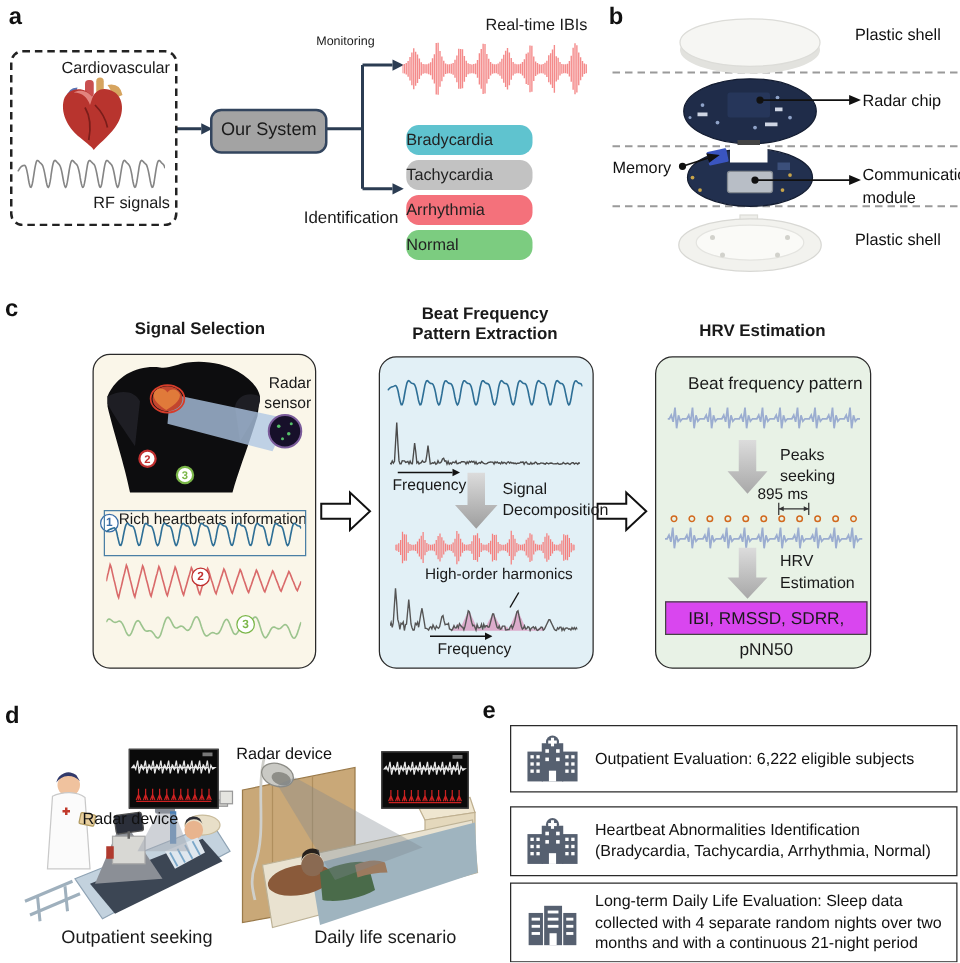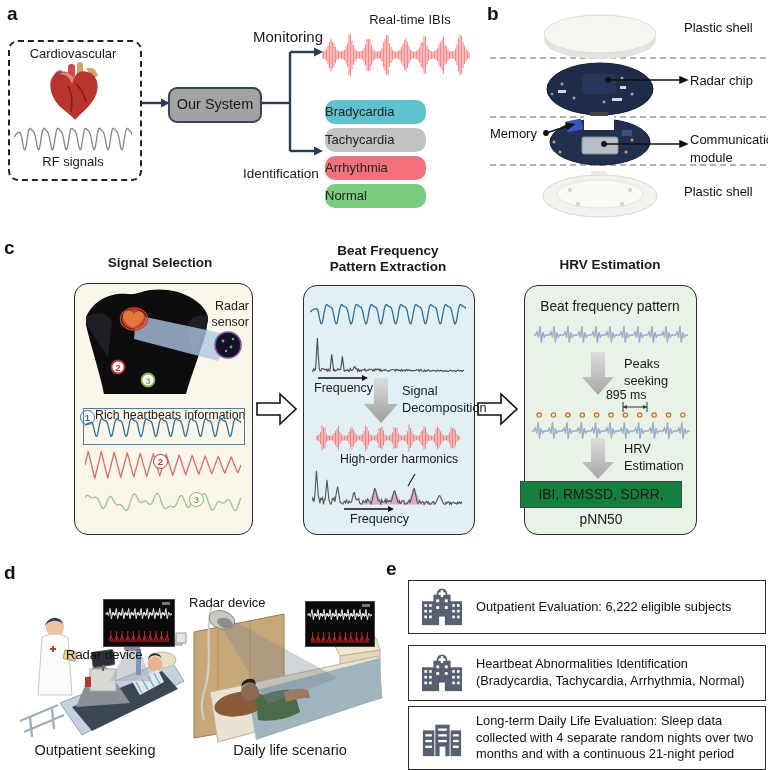--- a/index.html
+++ b/index.html
@@ -1,21 +1,21 @@
 <!DOCTYPE html>
 <html><head>
 <meta charset="utf-8">
 <style>
   html,body{margin:0;padding:0;background:#fff;}
   #fig{position:relative;width:768px;height:770px;background:#fff;overflow:hidden;
        font-family:"Liberation Sans",sans-serif;color:#1a1a1a;}
   .abs{position:absolute;}
   .plabel{font-size:19px;font-weight:bold;color:#111;}
   .t{font-size:13px;color:#1a1a1a;}
-  .tc{text-align:center;}
+  .tc{text-align:right;}
   .stage-title{font-size:13.5px;font-weight:bold;text-align:center;line-height:1.15;}
   .stagebox{position:absolute;border:1.6px solid #2a2a2a;border-radius:14px;}
   .clsbox{position:absolute;left:325px;width:101px;height:24px;line-height:24px;
           text-align:left;font-size:13px;color:#222;border-radius:10px;}
   .ebox{position:absolute;left:408px;width:356px;border:1.8px solid #2a2a2a;background:#fff;
         display:flex;align-items:center;}
   .ebox .etext{font-size:12.8px;line-height:1.3;color:#111;width:296px;}
   .eicon{margin-left:12px;margin-right:13px;flex:0 0 42px;}
   .marker{display:inline-block;width:13px;height:13px;border-radius:50%;background:#fff;
           font-size:9.5px;font-weight:bold;text-align:center;line-height:13px;vertical-align:-2px;}
@@ -55,21 +55,21 @@
     <path d="M32,18 C29,13 22,11 17,14 C24,14 28,18 30,24 Z" fill="#e2847e"></path>
     <path d="M26,26 q6,10 3,26 M34,24 q8,8 10,18" stroke="#7a1d1a" stroke-width="1.4" fill="none"></path>
   </svg>
   <svg class="abs" style="left:14px;top:118px;" width="118" height="38">
     <path fill="none" stroke="#858585" stroke-width="1.3" d="M0.0,19.0L0.5,18.6L1.0,18.0L1.5,17.2L2.0,16.4L2.5,15.8L3.0,15.3L3.4,15.0L3.9,14.7L4.4,14.5L4.9,14.4L5.4,14.3L5.9,14.4L6.4,15.0L6.9,16.3L7.4,18.1L7.9,20.5L8.4,23.1L8.8,25.8L9.3,28.4L9.8,30.4L10.3,31.6L10.8,31.8L11.3,31.0L11.8,29.2L12.3,26.6L12.8,23.5L13.3,20.3L13.8,17.1L14.3,14.5L14.8,12.4L15.2,11.1L15.7,10.4L16.2,10.4L16.7,10.7L17.2,11.2L17.7,11.8L18.2,12.3L18.7,12.7L19.2,13.2L19.7,13.8L20.2,14.6L20.6,15.9L21.1,17.7L21.6,19.9L22.1,22.5L22.6,25.2L23.1,27.8L23.6,30.0L24.1,31.4L24.6,31.9L25.1,31.3L25.6,29.7L26.1,27.3L26.6,24.3L27.0,21.0L27.5,17.9L28.0,15.0L28.5,12.8L29.0,11.3L29.5,10.5L30.0,10.3L30.5,10.6L31.0,11.1L31.5,11.6L32.0,12.2L32.5,12.6L32.9,13.1L33.4,13.6L33.9,14.4L34.4,15.6L34.9,17.2L35.4,19.3L35.9,21.8L36.4,24.6L36.9,27.2L37.4,29.5L37.9,31.1L38.4,31.8L38.8,31.5L39.3,30.2L39.8,27.9L40.3,25.0L40.8,21.8L41.3,18.6L41.8,15.7L42.3,13.3L42.8,11.6L43.3,10.7L43.8,10.3L44.3,10.5L44.7,10.9L45.2,11.5L45.7,12.1L46.2,12.5L46.7,13.0L47.2,13.5L47.7,14.2L48.2,15.2L48.7,16.8L49.2,18.8L49.7,21.2L50.1,23.9L50.6,26.6L51.1,29.0L51.6,30.8L52.1,31.8L52.6,31.7L53.1,30.6L53.6,28.5L54.1,25.8L54.6,22.6L55.1,19.3L55.6,16.3L56.0,13.8L56.5,11.9L57.0,10.8L57.5,10.4L58.0,10.4L58.5,10.8L59.0,11.4L59.5,11.9L60.0,12.4L60.5,12.9L61.0,13.3L61.5,14.0L62.0,15.0L62.4,16.4L62.9,18.3L63.4,20.6L63.9,23.3L64.4,26.0L64.9,28.5L65.4,30.5L65.9,31.6L66.4,31.8L66.9,30.9L67.4,29.1L67.8,26.5L68.3,23.4L68.8,20.1L69.3,17.0L69.8,14.3L70.3,12.3L70.8,11.0L71.3,10.4L71.8,10.4L72.3,10.7L72.8,11.2L73.3,11.8L73.8,12.3L74.2,12.8L74.7,13.2L75.2,13.8L75.7,14.7L76.2,16.0L76.7,17.8L77.2,20.0L77.7,22.6L78.2,25.4L78.7,27.9L79.2,30.1L79.7,31.4L80.1,31.8L80.6,31.2L81.1,29.6L81.6,27.1L82.1,24.1L82.6,20.8L83.1,17.7L83.6,14.9L84.1,12.7L84.6,11.3L85.1,10.5L85.5,10.3L86.0,10.6L86.5,11.1L87.0,11.7L87.5,12.2L88.0,12.7L88.5,13.1L89.0,13.7L89.5,14.5L90.0,15.6L90.5,17.3L91.0,19.5L91.5,22.0L91.9,24.7L92.4,27.4L92.9,29.6L93.4,31.2L93.9,31.8L94.4,31.5L94.9,30.1L95.4,27.8L95.9,24.9L96.4,21.6L96.9,18.4L97.3,15.5L97.8,13.2L98.3,11.5L98.8,10.6L99.3,10.3L99.8,10.5L100.3,11.0L100.8,11.5L101.3,12.1L101.8,12.6L102.3,13.0L102.8,13.5L103.3,14.2L103.7,15.3L104.2,16.9L104.7,18.9L105.2,21.4L105.7,24.1L106.2,26.8L106.7,29.1L107.2,30.9L107.7,31.8L108.2,31.6L108.7,30.5L109.2,28.4L109.6,25.6L110.1,22.4L110.6,19.1L111.1,16.1L111.6,13.7L112.1,11.9L112.6,10.8L113.1,10.4L113.6,10.4L114.1,10.9L114.6,11.4L115.0,12.0L115.5,12.5L116.0,12.9L116.5,13.4L117.0,14.0L117.5,15.0L118.0,16.5"></path>
   </svg>
   <div class="abs t tc" style="left:10px;top:154px;width:126px;">RF signals</div>
 
   <div class="abs" style="left: 168px; top: 87px; width: 90px; height: 32px; border: 2px solid rgb(51, 69, 94); border-radius: 9px; line-height: 30px; text-align: center; font-size: 14.5px; background-color: #a3a3a3;">Our System</div>
 
-  <div class="abs t" style="left:253px;top:28px;font-size:15px;">Monitoring</div>
+  <div class="abs t" style="left:253px;top:28px;font-size:10px;">Monitoring</div>
   <div class="abs t" style="left:243px;top:148px;font-size:13.5px;margin-top:18px;">Identification</div>
   <div class="abs t tc" style="left:350px;top:12px;width:120px;">Real-time IBIs</div>
 
   <svg class="abs" style="left:322px;top:33px;" width="148" height="44">
     <path stroke="#f48a8a" stroke-width="1.1" fill="none" d="M0.0,18.5L0.0,25.5M1.5,18.2L1.5,25.8M3.0,17.4L3.0,26.6M4.5,15.7L4.5,28.3M6.0,12.6L6.0,31.4M7.5,8.9L7.5,35.1M9.0,5.6L9.0,38.4M10.5,8.4L10.5,35.6M12.0,10.6L12.0,33.4M13.5,13.8L13.5,30.2M15.0,16.7L15.0,27.3M16.5,18.1L16.5,25.9M18.0,18.4L18.0,25.6M19.5,18.3L19.5,25.7M21.0,17.7L21.0,26.3M22.5,16.8L22.5,27.2M24.0,13.5L24.0,30.5M25.5,10.3L25.5,33.7M27.0,1.4L27.0,42.6M28.5,1.2L28.5,42.8M30.0,7.7L30.0,36.3M31.5,12.1L31.5,31.9M33.0,15.6L33.0,28.4M34.5,17.8L34.5,26.2M36.0,18.3L36.0,25.7M37.5,18.4L37.5,25.6M39.0,18.0L39.0,26.0M40.5,17.3L40.5,26.7M42.0,14.8L42.0,29.2M43.5,11.3L43.5,32.7M45.0,6.0L45.0,38.0M46.5,6.1L46.5,37.9M48.0,6.4L48.0,37.6M49.5,11.7L49.5,32.3M51.0,15.5L51.0,28.5M52.5,17.6L52.5,26.4M54.0,18.2L54.0,25.8M55.5,18.5L55.5,25.5M57.0,18.2L57.0,25.8M58.5,17.7L58.5,26.3M60.0,14.9L60.0,29.1M61.5,9.5L61.5,34.5M63.0,6.1L63.0,37.9M64.5,1.9L64.5,42.1M66.0,2.2L66.0,41.8M67.5,10.2L67.5,33.8M69.0,13.9L69.0,30.1M70.5,16.6L70.5,27.4M72.0,18.0L72.0,26.0M73.5,18.4L73.5,25.6M75.0,18.4L75.0,25.6M76.5,17.7L76.5,26.3M78.0,16.4L78.0,27.6M79.5,14.0L79.5,30.0M81.0,10.8L81.0,33.2M82.5,7.5L82.5,36.5M84.0,5.4L84.0,38.6M85.5,8.9L85.5,35.1M87.0,13.3L87.0,30.7M88.5,16.6L88.5,27.4M90.0,18.0L90.0,26.0M91.5,18.4L91.5,25.6M93.0,18.4L93.0,25.6M94.5,18.0L94.5,26.0M96.0,16.6L96.0,27.4M97.5,14.4L97.5,29.6M99.0,9.9L99.0,34.1M100.5,9.0L100.5,35.0M102.0,3.3L102.0,40.7M103.5,3.6L103.5,40.4M105.0,12.2L105.0,31.8M106.5,16.2L106.5,27.8M108.0,17.4L108.0,26.6M109.5,18.3L109.5,25.7M111.0,18.5L111.0,25.5M112.5,18.2L112.5,25.8M114.0,17.2L114.0,26.8M115.5,15.5L115.5,28.5M117.0,11.2L117.0,32.8M118.5,9.5L118.5,34.5M120.0,6.6L120.0,37.4M121.5,2.9L121.5,41.1M123.0,11.9L123.0,32.1M124.5,13.2L124.5,30.8M126.0,16.6L126.0,27.4M127.5,18.1L127.5,25.9M129.0,18.4L129.0,25.6M130.5,18.4L130.5,25.6M132.0,18.0L132.0,26.0M133.5,15.8L133.5,28.2M135.0,11.6L135.0,32.4M136.5,5.2L136.5,38.8M138.0,1.6L138.0,42.4M139.5,3.1L139.5,40.9M141.0,8.9L141.0,35.1M142.5,12.8L142.5,31.2M144.0,15.7L144.0,28.3M145.5,17.8L145.5,26.2M147.0,18.4L147.0,25.6"></path>
   </svg>
 
   <div class="clsbox" style="top: 100px; background-color: rgb(95, 195, 207);">Bradycardia</div>
   <div class="clsbox" style="top: 128px; background-color: rgb(194, 194, 194);">Tachycardia</div>
   <div class="clsbox" style="top: 156px; background-color: rgb(244, 113, 123);">Arrhythmia</div>
@@ -278,21 +278,21 @@
       <polygon points="25,5 21,3 21,7" fill="#333"></polygon>
   </svg>
   <svg class="abs" style="left:532px;top:410px;" width="158" height="32">
     <path fill="none" stroke="#d2691e" stroke-width="1.2" d="M5.0,5a2.2,2.2 0 1,0 4.4,0a2.2,2.2 0 1,0 -4.4,0M19.3,5a2.2,2.2 0 1,0 4.4,0a2.2,2.2 0 1,0 -4.4,0M33.7,5a2.2,2.2 0 1,0 4.4,0a2.2,2.2 0 1,0 -4.4,0M48.1,5a2.2,2.2 0 1,0 4.4,0a2.2,2.2 0 1,0 -4.4,0M62.4,5a2.2,2.2 0 1,0 4.4,0a2.2,2.2 0 1,0 -4.4,0M76.8,5a2.2,2.2 0 1,0 4.4,0a2.2,2.2 0 1,0 -4.4,0M91.2,5a2.2,2.2 0 1,0 4.4,0a2.2,2.2 0 1,0 -4.4,0M105.5,5a2.2,2.2 0 1,0 4.4,0a2.2,2.2 0 1,0 -4.4,0M119.9,5a2.2,2.2 0 1,0 4.4,0a2.2,2.2 0 1,0 -4.4,0M134.3,5a2.2,2.2 0 1,0 4.4,0a2.2,2.2 0 1,0 -4.4,0M148.6,5a2.2,2.2 0 1,0 4.4,0a2.2,2.2 0 1,0 -4.4,0"></path>
     <path fill="none" stroke="#9badd0" stroke-width="1.4" d="M0,21L1.7,21.0L3.2,18.1L4.7,23.5L6.2,12.0L7.5,28.6L9.0,18.3L10.5,23.0L12.2,21.0L16.0,21.0L17.5,18.1L19.0,23.5L20.5,12.0L21.8,28.6L23.3,18.3L24.8,23.0L26.5,21.0L30.4,21.0L31.9,18.1L33.4,23.5L34.9,12.0L36.2,28.6L37.7,18.3L39.2,23.0L40.9,21.0L44.8,21.0L46.3,18.1L47.8,23.5L49.3,12.0L50.6,28.6L52.1,18.3L53.6,23.0L55.3,21.0L59.1,21.0L60.6,18.1L62.1,23.5L63.6,12.0L64.9,28.6L66.4,18.3L67.9,23.0L69.6,21.0L73.5,21.0L75.0,18.1L76.5,23.5L78.0,12.0L79.3,28.6L80.8,18.3L82.3,23.0L84.0,21.0L87.9,21.0L89.4,18.1L90.9,23.5L92.4,12.0L93.7,28.6L95.2,18.3L96.7,23.0L98.4,21.0L102.2,21.0L103.7,18.1L105.2,23.5L106.7,12.0L108.0,28.6L109.5,18.3L111.0,23.0L112.7,21.0L116.6,21.0L118.1,18.1L119.6,23.5L121.1,12.0L122.4,28.6L123.9,18.3L125.4,23.0L127.1,21.0L131.0,21.0L132.5,18.1L134.0,23.5L135.5,12.0L136.8,28.6L138.3,18.3L139.8,23.0L141.5,21.0L145.3,21.0L146.8,18.1L148.3,23.5L149.8,12.0L151.1,28.6L152.6,18.3L154.1,23.0L155.8,21.0L158,21"></path>
   </svg>
   <svg class="abs" style="left:580px;top:438px;" width="36" height="42">
     <polygon points="11,0 25,0 25,24 34,24 18,41 2,24 11,24" fill="url(#gb)"></polygon>
   </svg>
   <div class="abs t" style="left:624px;top:441px;width:80px;line-height:1.3;font-size:12.8px;">HRV Estimation</div>
-  <div class="abs" style="left:520px;top:481px;width:160px;height:25px;border:1.5px solid #444;background:#15803d;text-align:center;line-height:25px;font-size:13.8px;">IBI, RMSSD, SDRR, pNN50</div>
+  <div class="abs" style="left:532px;top:481px;width:160px;height:25px;border:1.5px solid #444;background:#d946ef;text-align:center;line-height:25px;font-size:13.8px;">IBI, RMSSD, SDRR, pNN50</div>
 
   <div class="abs plabel" style="left:4px;top:562px;">d</div>
 
   <svg class="abs" style="left:12px;top:585px;" width="175" height="160">
 
     <polygon points="48,118 158,74 172,96 70,150" fill="#c3d2de" stroke="#8fa3b4" stroke-width="1"></polygon>
     <polygon points="60,122 150,86 166,104 80,146" fill="#3c4654"></polygon>
     <ellipse cx="150" cy="75" rx="14" ry="8" fill="#e8dfc8" stroke="#c9bc9c"></ellipse>
 
     <circle cx="143" cy="79" r="7.5" fill="#e8b48e"></circle>

